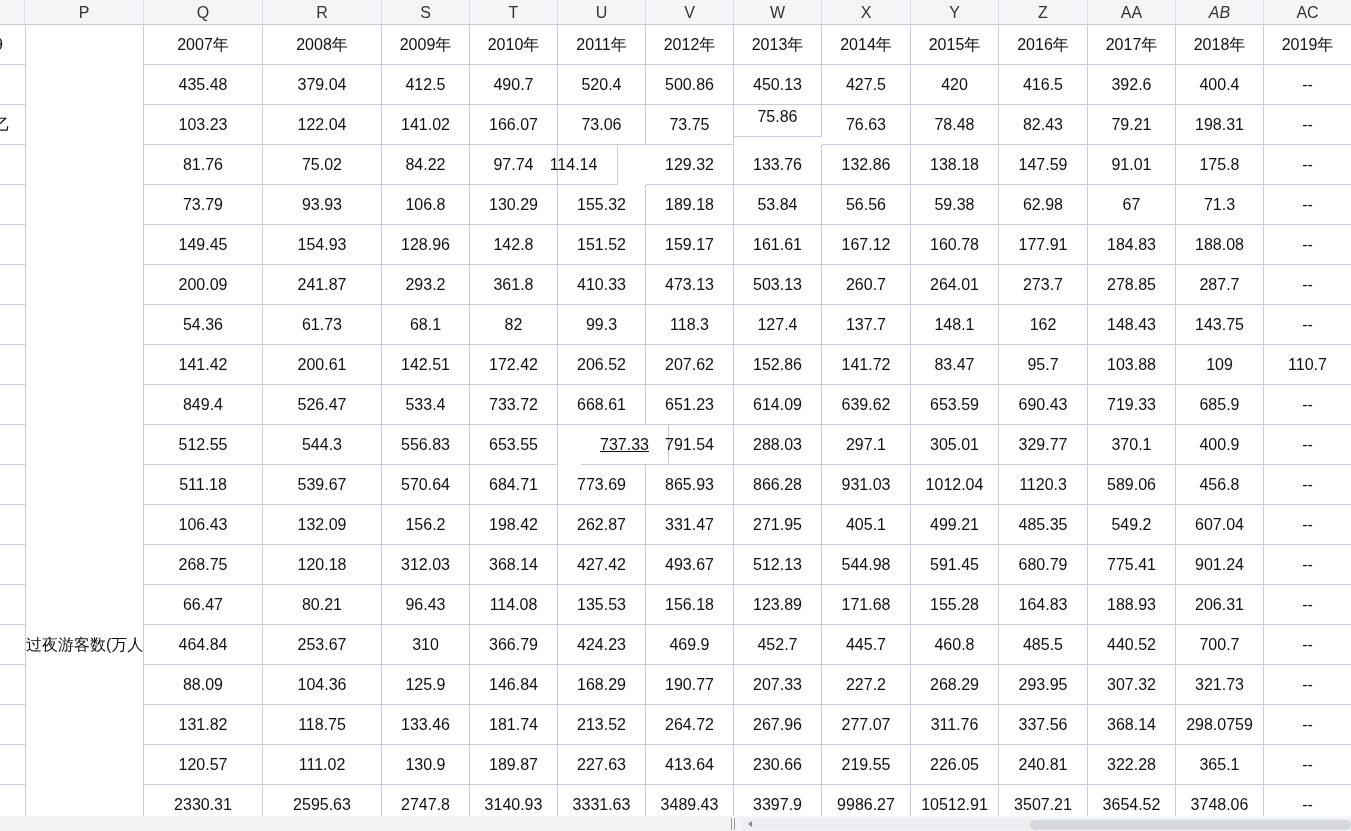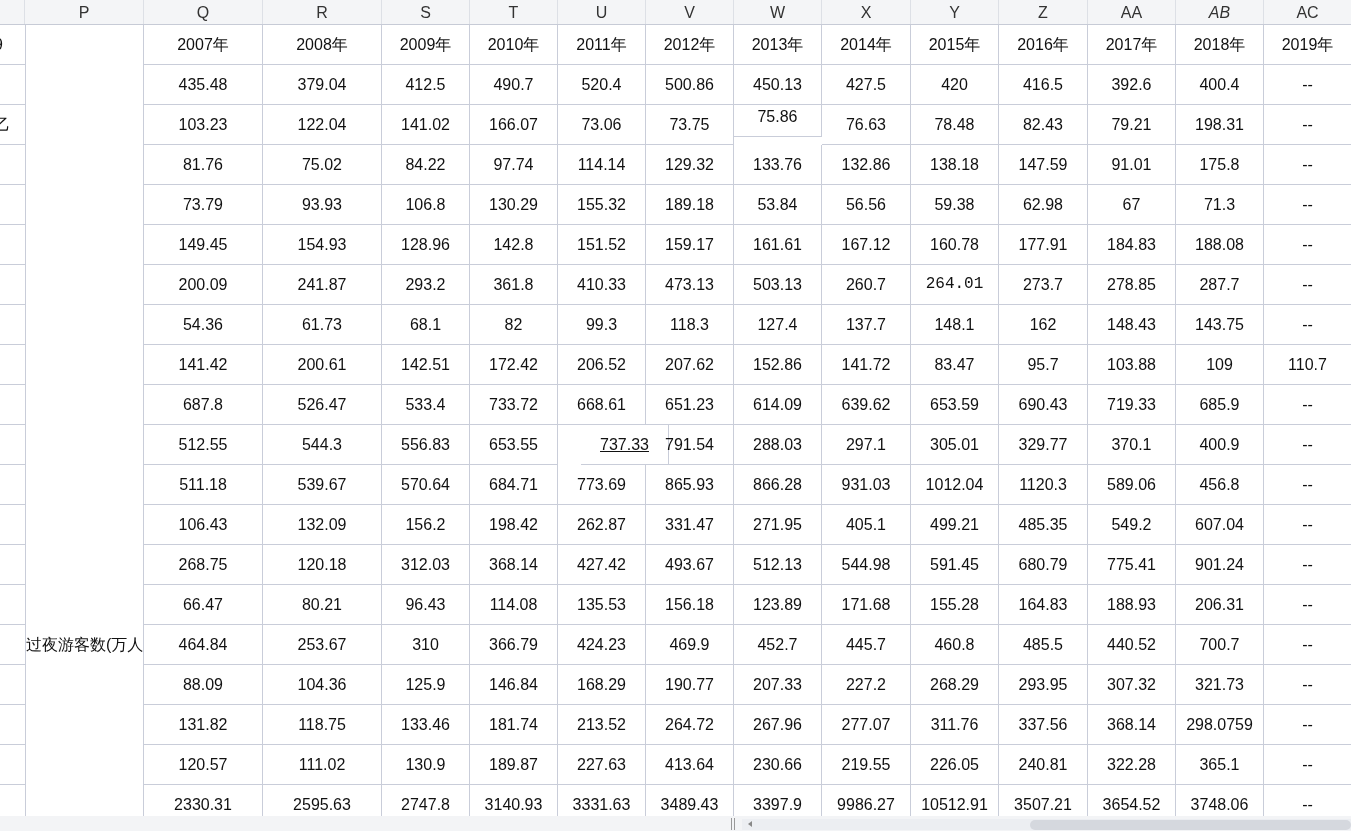--- a/index.html
+++ b/index.html
@@ -127,21 +127,21 @@
       <div class="cell" style="left: 822px; top: 80px; width: 89px;">76.63</div>
       <div class="cell" style="left: 911px; top: 80px; width: 88px;">78.48</div>
       <div class="cell" style="left: 999px; top: 80px; width: 89px;">82.43</div>
       <div class="cell" style="left: 1088px; top: 80px; width: 88px;">79.21</div>
       <div class="cell" style="left: 1176px; top: 80px; width: 88px;">198.31</div>
       <div class="cell" style="left: 1264px; top: 80px; width: 88px;">--</div>
       <div class="cell" style="left: 144px; top: 120px; width: 119px;">81.76</div>
       <div class="cell" style="left: 263px; top: 120px; width: 119px;">75.02</div>
       <div class="cell" style="left: 382px; top: 120px; width: 88px;">84.22</div>
       <div class="cell" style="left: 470px; top: 120px; width: 88px;">97.74</div>
-      <div class="cell" style="left: 558px; top: 120px; width: 88px;">114.14</div>
+      <div class="cell" style="left: 530px; top: 120px; width: 88px;">114.14</div>
       <div class="cell" style="left: 646px; top: 120px; width: 88px;">129.32</div>
       <div class="cell" style="left: 734px; top: 120px; width: 88px;">133.76</div>
       <div class="cell" style="left: 822px; top: 120px; width: 89px;">132.86</div>
       <div class="cell" style="left: 911px; top: 120px; width: 88px;">138.18</div>
       <div class="cell" style="left: 999px; top: 120px; width: 89px;">147.59</div>
       <div class="cell" style="left: 1088px; top: 120px; width: 88px;">91.01</div>
       <div class="cell" style="left: 1176px; top: 120px; width: 88px;">175.8</div>
       <div class="cell" style="left: 1264px; top: 120px; width: 88px;">--</div>
       <div class="cell" style="left: 144px; top: 160px; width: 119px;">73.79</div>
       <div class="cell" style="left: 263px; top: 160px; width: 119px;">93.93</div>
@@ -170,21 +170,21 @@
       <div class="cell" style="left: 1176px; top: 200px; width: 88px;">188.08</div>
       <div class="cell" style="left: 1264px; top: 200px; width: 88px;">--</div>
       <div class="cell" style="left: 144px; top: 240px; width: 119px;">200.09</div>
       <div class="cell" style="left: 263px; top: 240px; width: 119px;">241.87</div>
       <div class="cell" style="left: 382px; top: 240px; width: 88px;">293.2</div>
       <div class="cell" style="left: 470px; top: 240px; width: 88px;">361.8</div>
       <div class="cell" style="left: 558px; top: 240px; width: 88px;">410.33</div>
       <div class="cell" style="left: 646px; top: 240px; width: 88px;">473.13</div>
       <div class="cell" style="left: 734px; top: 240px; width: 88px;">503.13</div>
       <div class="cell" style="left: 822px; top: 240px; width: 89px;">260.7</div>
-      <div class="cell" style="left: 911px; top: 240px; width: 88px; font-family: Liberation Mono, monospace;">264.01</div>
+      <div class="cell" style="left: 911px; top: 240px; width: 88px;">264.01</div>
       <div class="cell" style="left: 999px; top: 240px; width: 89px;">273.7</div>
       <div class="cell" style="left: 1088px; top: 240px; width: 88px;">278.85</div>
       <div class="cell" style="left: 1176px; top: 240px; width: 88px;">287.7</div>
       <div class="cell" style="left: 1264px; top: 240px; width: 88px;">--</div>
       <div class="cell" style="left: 144px; top: 280px; width: 119px;">54.36</div>
       <div class="cell" style="left: 263px; top: 280px; width: 119px;">61.73</div>
       <div class="cell" style="left: 382px; top: 280px; width: 88px;">68.1</div>
       <div class="cell" style="left: 470px; top: 280px; width: 88px;">82</div>
       <div class="cell" style="left: 558px; top: 280px; width: 88px;">99.3</div>
       <div class="cell" style="left: 646px; top: 280px; width: 88px;">118.3</div>
@@ -201,21 +201,21 @@
       <div class="cell" style="left: 470px; top: 320px; width: 88px;">172.42</div>
       <div class="cell" style="left: 558px; top: 320px; width: 88px;">206.52</div>
       <div class="cell" style="left: 646px; top: 320px; width: 88px;">207.62</div>
       <div class="cell" style="left: 734px; top: 320px; width: 88px;">152.86</div>
       <div class="cell" style="left: 822px; top: 320px; width: 89px;">141.72</div>
       <div class="cell" style="left: 911px; top: 320px; width: 88px;">83.47</div>
       <div class="cell" style="left: 999px; top: 320px; width: 89px;">95.7</div>
       <div class="cell" style="left: 1088px; top: 320px; width: 88px;">103.88</div>
       <div class="cell" style="left: 1176px; top: 320px; width: 88px;">109</div>
       <div class="cell" style="left: 1264px; top: 320px; width: 88px;">110.7</div>
-      <div class="cell" style="left: 144px; top: 360px; width: 119px;">687.8</div>
+      <div class="cell" style="left: 144px; top: 360px; width: 119px;">849.4</div>
       <div class="cell" style="left: 263px; top: 360px; width: 119px;">526.47</div>
       <div class="cell" style="left: 382px; top: 360px; width: 88px;">533.4</div>
       <div class="cell" style="left: 470px; top: 360px; width: 88px;">733.72</div>
       <div class="cell" style="left: 558px; top: 360px; width: 88px;">668.61</div>
       <div class="cell" style="left: 646px; top: 360px; width: 88px;">651.23</div>
       <div class="cell" style="left: 734px; top: 360px; width: 88px;">614.09</div>
       <div class="cell" style="left: 822px; top: 360px; width: 89px;">639.62</div>
       <div class="cell" style="left: 911px; top: 360px; width: 88px;">653.59</div>
       <div class="cell" style="left: 999px; top: 360px; width: 89px;">690.43</div>
       <div class="cell" style="left: 1088px; top: 360px; width: 88px;">719.33</div>

